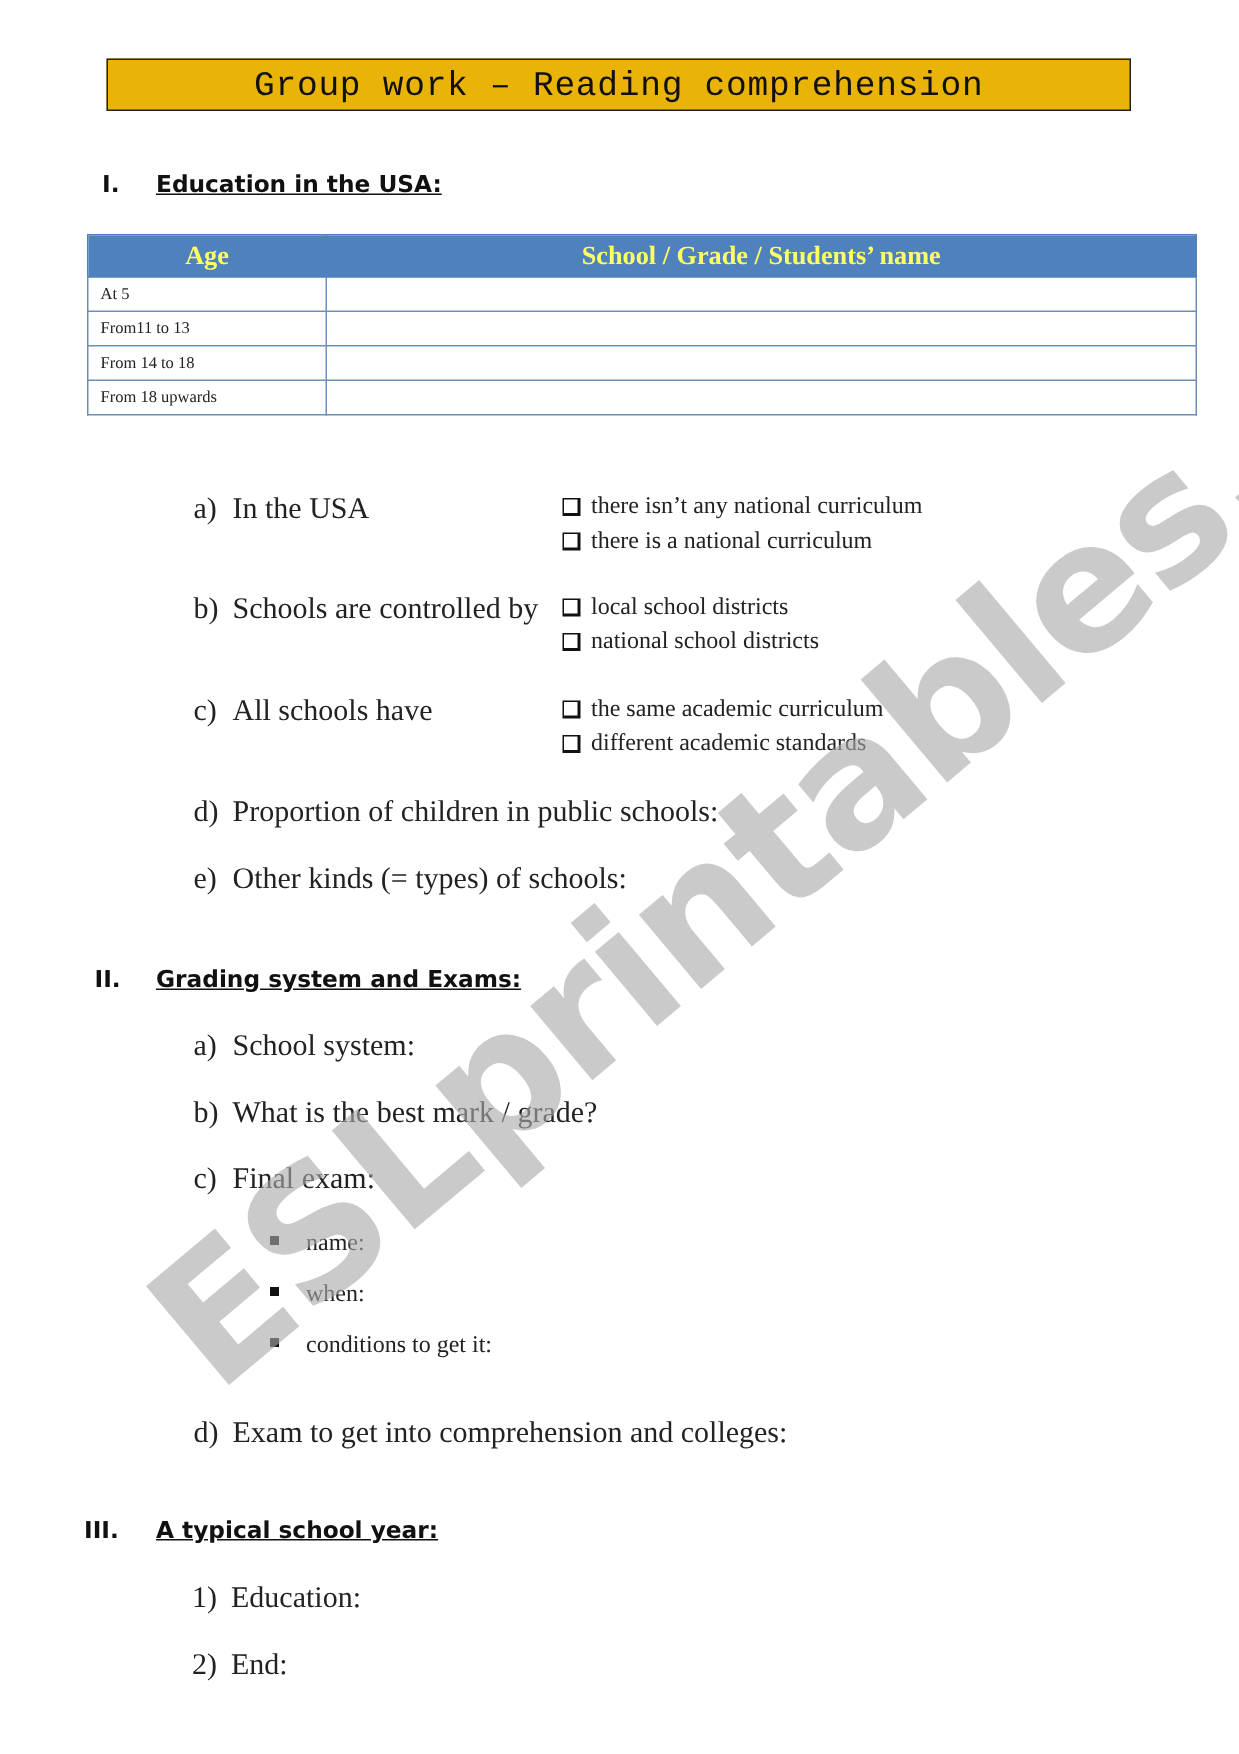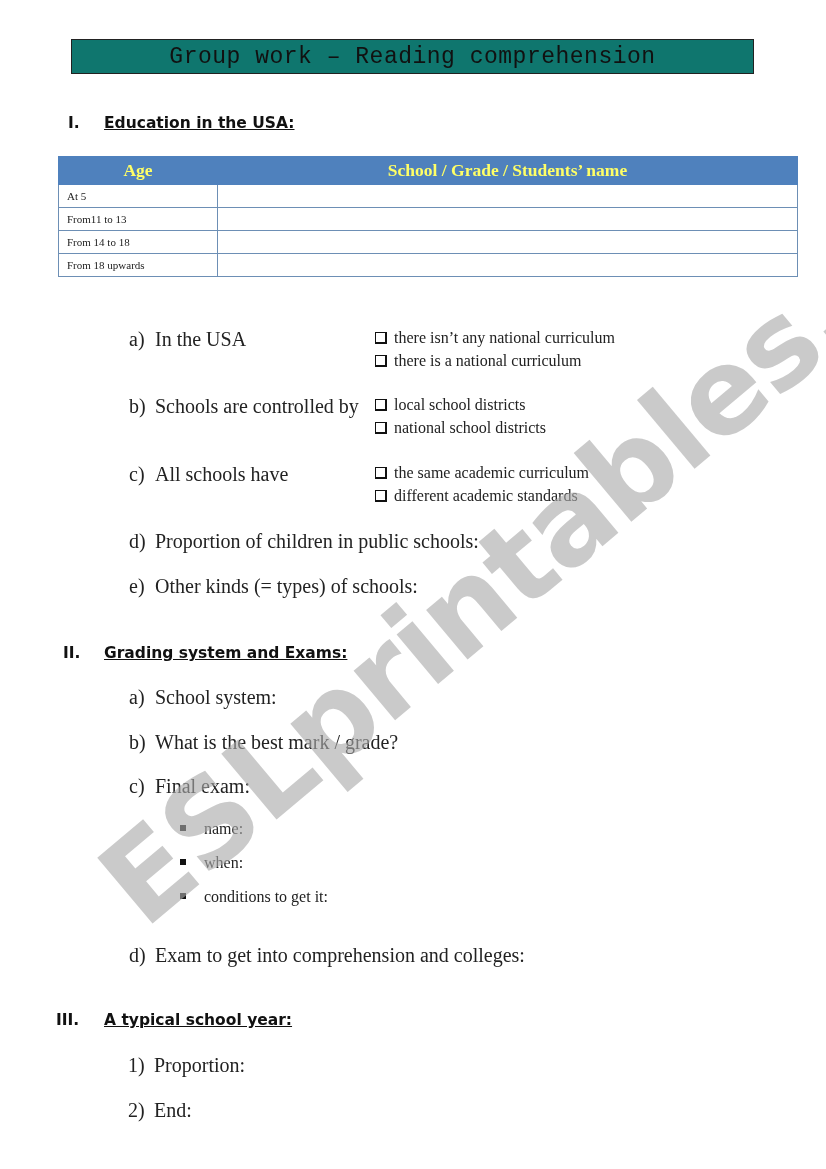--- a/index.html
+++ b/index.html
@@ -1,21 +1,21 @@
 <!DOCTYPE html>
 <html><head>
   <meta charset="utf-8">
   <style>
     html, body { margin: 0; padding: 0; background: #ffffff; }
     body { width: 826px; height: 1169px; position: relative; overflow: hidden;
            font-family: "DejaVu Serif", serif; color: #111; }
     .page { position: absolute; left: 0; top: 0; width: 826px; height: 1169px; }
 
     .title-box { position: absolute; left: 71px; top: 39px; width: 683px; height: 35px;
-                 background: #0f766e; border: 1px solid #222; box-sizing: border-box;
+                 background: #eab308; border: 1px solid #222; box-sizing: border-box;
                  display: flex; align-items: center; justify-content: center; }
     .title-text { font-family: "Liberation Mono", "DejaVu Sans Mono", monospace;
                   font-size: 23px; color: #111; letter-spacing: 0.5px; }
 
     .section-heading { position: absolute; font-family: "DejaVu Sans", sans-serif;
                        font-weight: bold; font-size: 15.5px; color: #111; }
     .section-num { position: absolute; }
     .section-title { position: absolute; text-decoration: underline; white-space: nowrap; }
 
     table.age-table { position: absolute; left: 58px; top: 156px; width: 740px;
@@ -164,21 +164,21 @@
   <div class="q" style="left:129px; top:944px;">
     <span class="letter">d)</span><span>Exam to get into comprehension and colleges:</span>
   </div>
 
   <div class="section-heading" style="left:56px; top:1011px;">
     <span class="section-num" style="left:0;">III.</span>
     <span class="section-title" style="left:48px;">A typical school year:</span>
   </div>
 
   <div class="q" style="left:128px; top:1054px;">
-    <span class="letter">1)</span><span>Proportion:</span>
+    <span class="letter">1)</span><span>Education:</span>
   </div>
   <div class="q" style="left:128px; top:1099px;">
     <span class="letter">2)</span><span>End:</span>
   </div>
 
   <div class="watermark" style="left:118px; top:830px;">ESLprintables.com</div>
 
 </div>
 
 </body></html>

